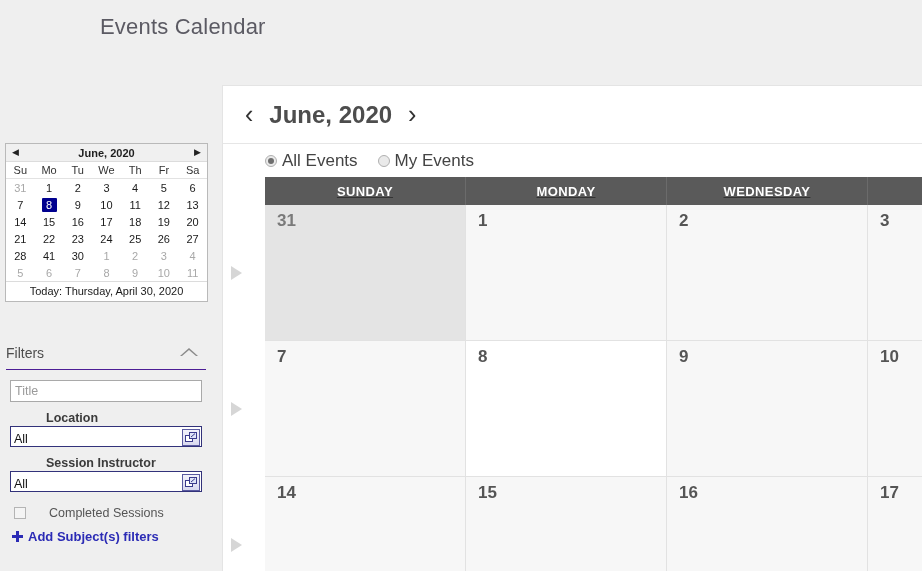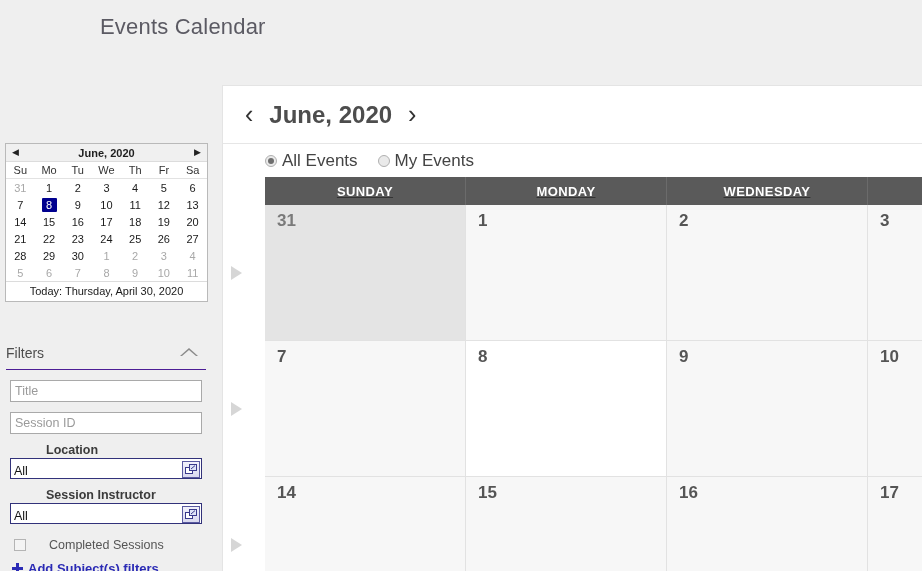--- a/index.html
+++ b/index.html
@@ -436,21 +436,21 @@
             <td><span class="daybox">21</span></td>
             <td><span class="daybox">22</span></td>
             <td><span class="daybox">23</span></td>
             <td><span class="daybox">24</span></td>
             <td><span class="daybox">25</span></td>
             <td><span class="daybox">26</span></td>
             <td><span class="daybox">27</span></td>
           </tr>
           <tr>
             <td><span class="daybox">28</span></td>
-            <td><span class="daybox">29</span></td>
+            <td><span class="daybox">41</span></td>
             <td><span class="daybox">30</span></td>
             <td class="oth"><span class="daybox">1</span></td>
             <td class="oth"><span class="daybox">2</span></td>
             <td class="oth"><span class="daybox">3</span></td>
             <td class="oth"><span class="daybox">4</span></td>
           </tr>
           <tr>
             <td class="oth"><span class="daybox">5</span></td>
             <td class="oth"><span class="daybox">6</span></td>
             <td class="oth"><span class="daybox">7</span></td>
@@ -467,23 +467,20 @@
   <div class="filters">
     <div class="filters-head">
       <span class="lbl">Filters</span>
       <span class="collapse-icon"></span>
     </div>
 
     <div class="filter-field">
       <input class="txt" type="text" placeholder="Title" style="">
     </div>
 
-    <div class="filter-field">
-      <input class="txt" type="text" placeholder="Session ID" style="">
-    </div>
 
     <div class="filter-label">Location</div>
     <div class="picker-row">
       <span class="val">All</span>
       <span class="picker-btn">
         <svg width="12" height="11" viewBox="0 0 12 11" aria-hidden="true">
           <rect x="0.5" y="3.5" width="7" height="6" fill="#ffffff" stroke="#3a3a8c"></rect>
           <rect x="4.5" y="0.5" width="7" height="6" fill="#dfe4f7" stroke="#3a3a8c"></rect>
           <path d="M6 5 L10 1.6" stroke="#3a3a8c" stroke-width="1" fill="none"></path>
         </svg>

